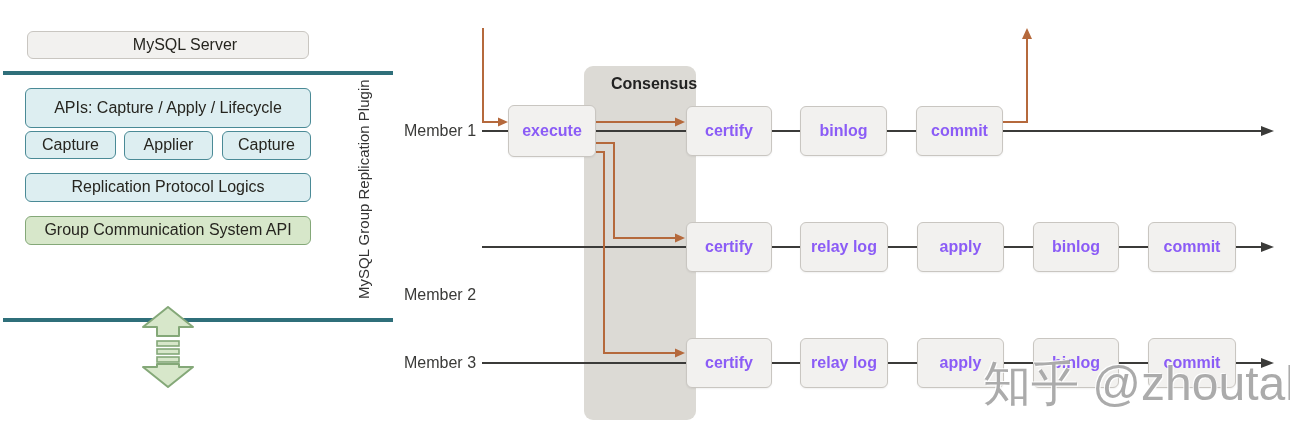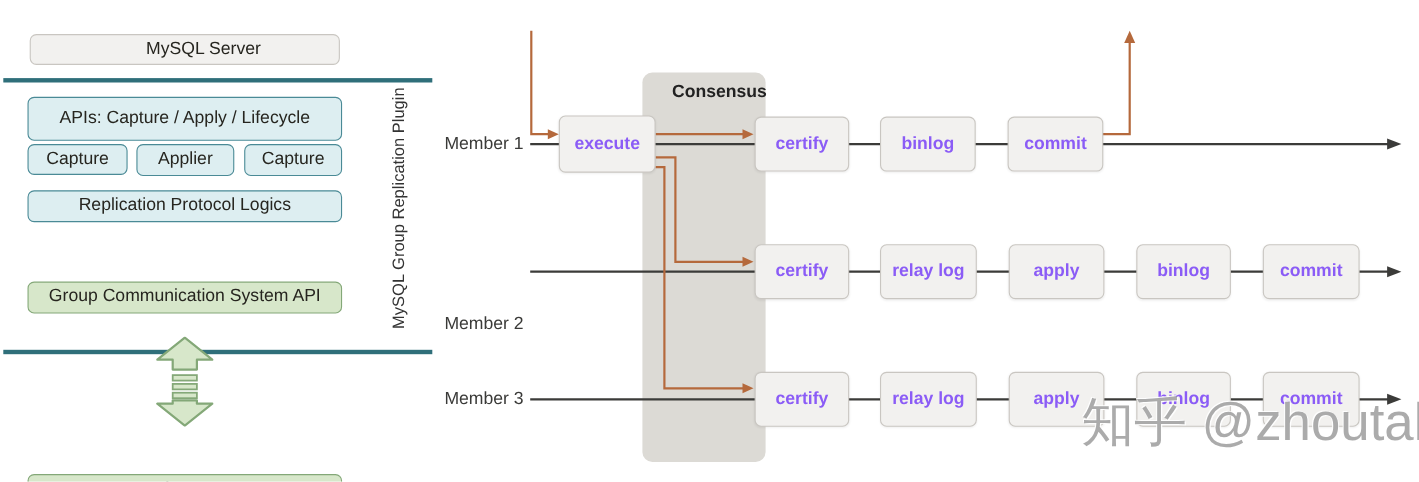--- a/index.html
+++ b/index.html
@@ -3,21 +3,21 @@
 <meta charset="utf-8">
 <style>
   html,body { margin:0; padding:0; background:#fff; }
   .stage { position:relative; width:1290px; height:438px; background:#ffffff;
            font-family:"Liberation Sans", sans-serif; overflow:hidden; }
 
   .bx { position:absolute; display:flex; flex-direction:column; align-items:center;
         justify-content:center; text-align:center; border-radius:6px; font-size:16px;
         color:#26251f; box-sizing:border-box; z-index:3; line-height:1.15; }
   .teal  { background:#ddeef1; border:1.6px solid #4a8a96; }
-  .green { background:#d7e7ca; border:1.6px solid #84a878;margin-top:40px; }
+  .green { background:#d7e7ca; border:1.6px solid #84a878; }
   .gray  { background:#f2f1ef; border:1.6px solid #c9c6c1;padding-left:34px; }
   .step  { position:absolute; display:flex; align-items:center; justify-content:center;
            background:#f2f1ef; border:1.6px solid #c9c6c1; border-radius:6px;
            font-size:16px; font-weight:bold; color:#8b5cf6; z-index:3; box-sizing:border-box;
            box-shadow:0 1px 2px rgba(0,0,0,0.06); }
 
   .divider { position:absolute; height:4px; background:#2f6f7a; z-index:1; }
 
   .plugin-label { position:absolute; left:350px; top:84px; height:210px; width:26px;
                   writing-mode:vertical-rl; transform:rotate(180deg);
@@ -61,21 +61,20 @@
   <div class="divider" style="left:3px; top:318px; width:390px;"></div>
 
   <svg class="dbl-arrow" width="56" height="82" viewBox="0 0 56 82">
     <path d="M28,1 L53,21 L39,21 L39,30 L17,30 L17,21 L3,21 Z" fill="#d7e7ca" stroke="#84a878" stroke-width="2" stroke-linejoin="round"></path>
     <rect x="17" y="35" width="22" height="5" fill="#d7e7ca" stroke="#84a878" stroke-width="1.6"></rect>
     <rect x="17" y="43" width="22" height="5" fill="#d7e7ca" stroke="#84a878" stroke-width="1.6"></rect>
     <rect x="17" y="51" width="22" height="5" fill="#d7e7ca" stroke="#84a878" stroke-width="1.6"></rect>
     <path d="M28,81 L3,61 L17,61 L17,58 L39,58 L39,61 L53,61 Z" fill="#d7e7ca" stroke="#84a878" stroke-width="2" stroke-linejoin="round"></path>
   </svg>
 
-  <div class="bx green" style="left:25px; top:391px; width:286px; height:29px;">Group</div>
 
   <div class="plugin-label">MySQL Group Replication Plugin</div>
 
   <div class="consensus-band"></div>
   <div class="consensus-title">Consensus</div>
 
   <svg class="overlay" viewBox="0 0 1290 438">
 
     <g stroke="#3b3b39" stroke-width="2" fill="none">
       <line x1="482" y1="131" x2="1262" y2="131"></line>

